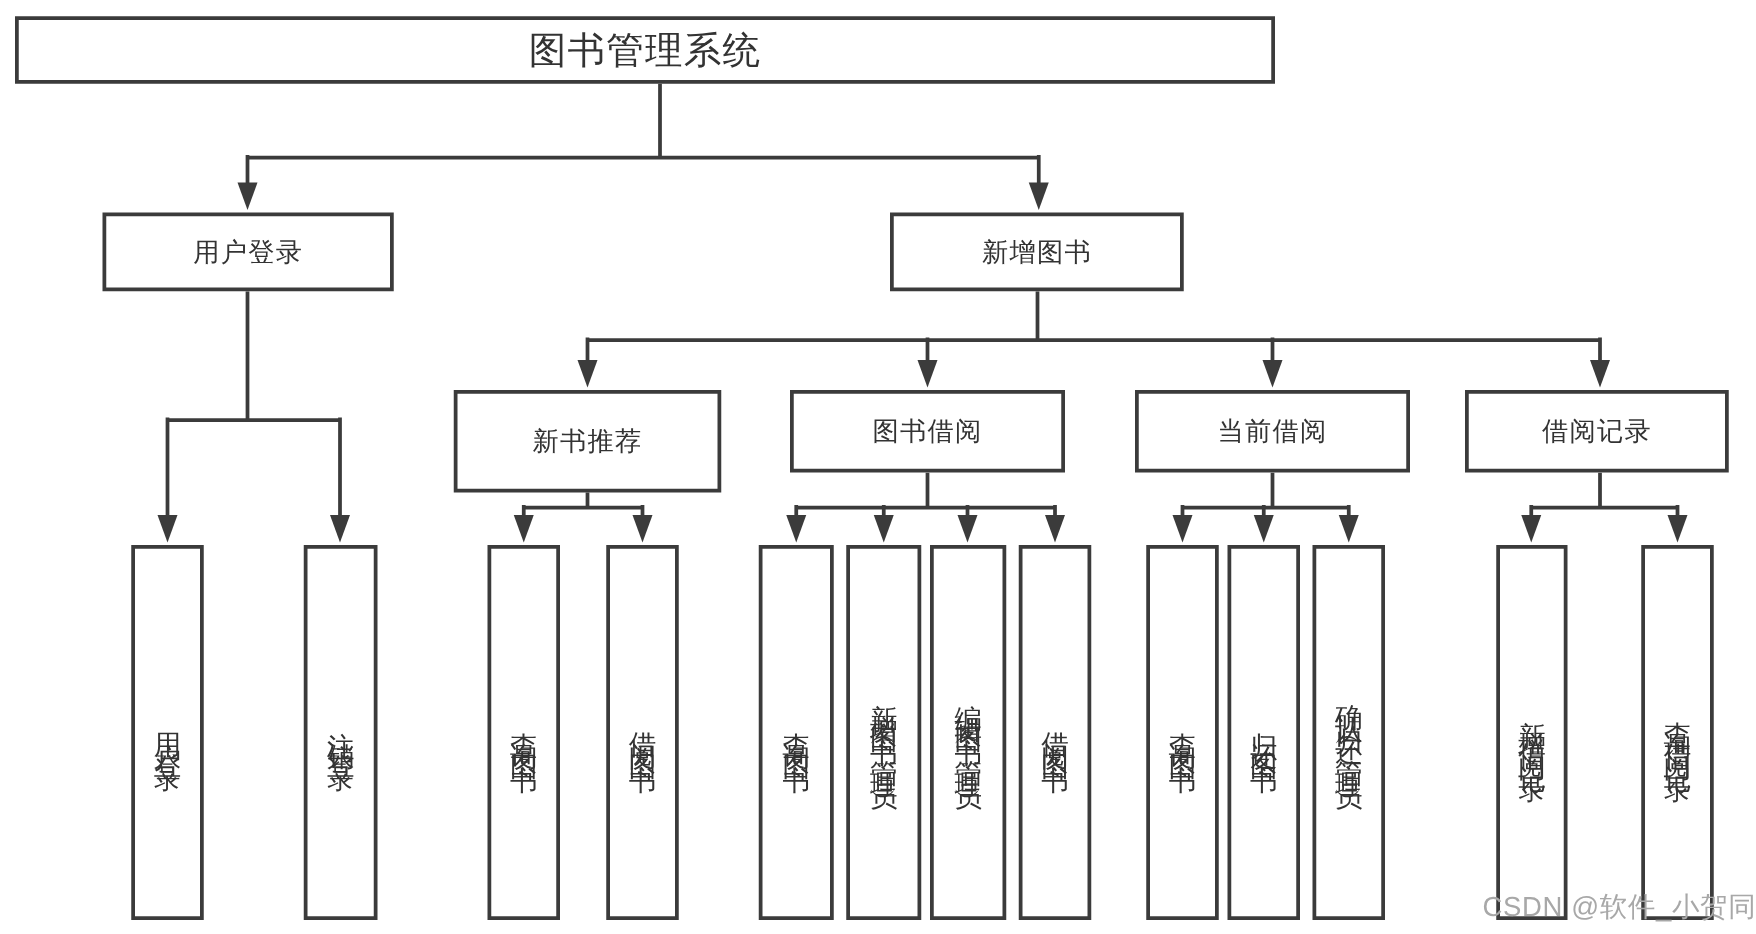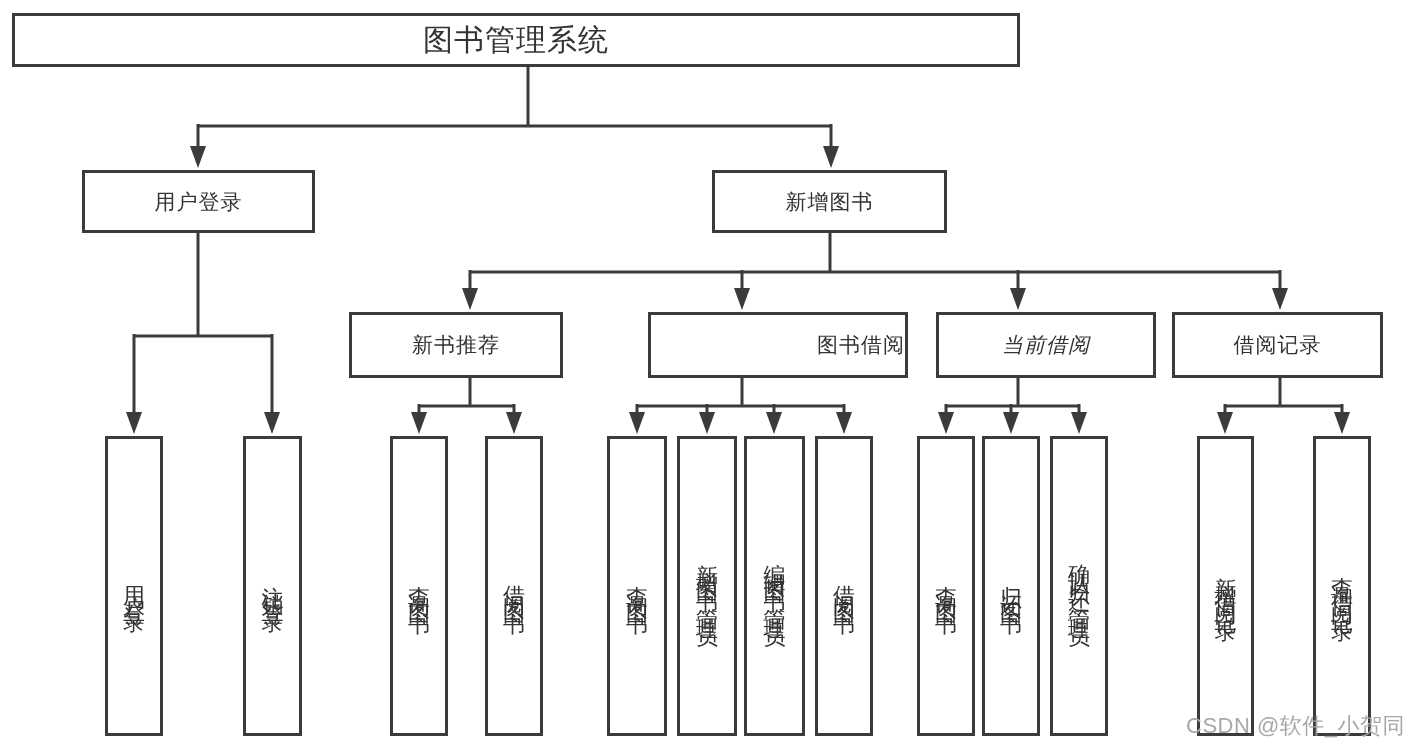--- a/index.html
+++ b/index.html
@@ -135,27 +135,27 @@
     <span>图书管理系统</span>
   </div>
 
   <div class="box hbox" style="left:82px;top:170px;width:233px;height:63px;">
     <span>用户登录</span>
   </div>
   <div class="box hbox" style="left:712px;top:170px;width:235px;height:63px;">
     <span>新增图书</span>
   </div>
 
-  <div class="box hbox" style="left:349px;top:312px;width:214px;height:66px;">
+  <div class="box hbox" style="left:363px;top:312px;width:214px;height:82px;">
     <span>新书推荐</span>
   </div>
-  <div class="box hbox" style="left:648px;top:312px;width:260px;height:66px;justify-content:flex-end;">
+  <div class="box hbox" style="left:632px;top:312px;width:220px;height:66px;">
     <span>图书借阅</span>
   </div>
-  <div class="box hbox" style="left:936px;top:312px;width:220px;height:66px;font-style:italic;">
+  <div class="box hbox" style="left:908px;top:312px;width:220px;height:66px;">
     <span>当前借阅</span>
   </div>
   <div class="box hbox" style="left:1172px;top:312px;width:211px;height:66px;">
     <span>借阅记录</span>
   </div>
 
   <div class="box vbox" style="left:105px;top:436px;width:58px;height:300px;">
     <span>用户登录</span>
   </div>
   <div class="box vbox" style="left:243px;top:436px;width:59px;height:300px;">

